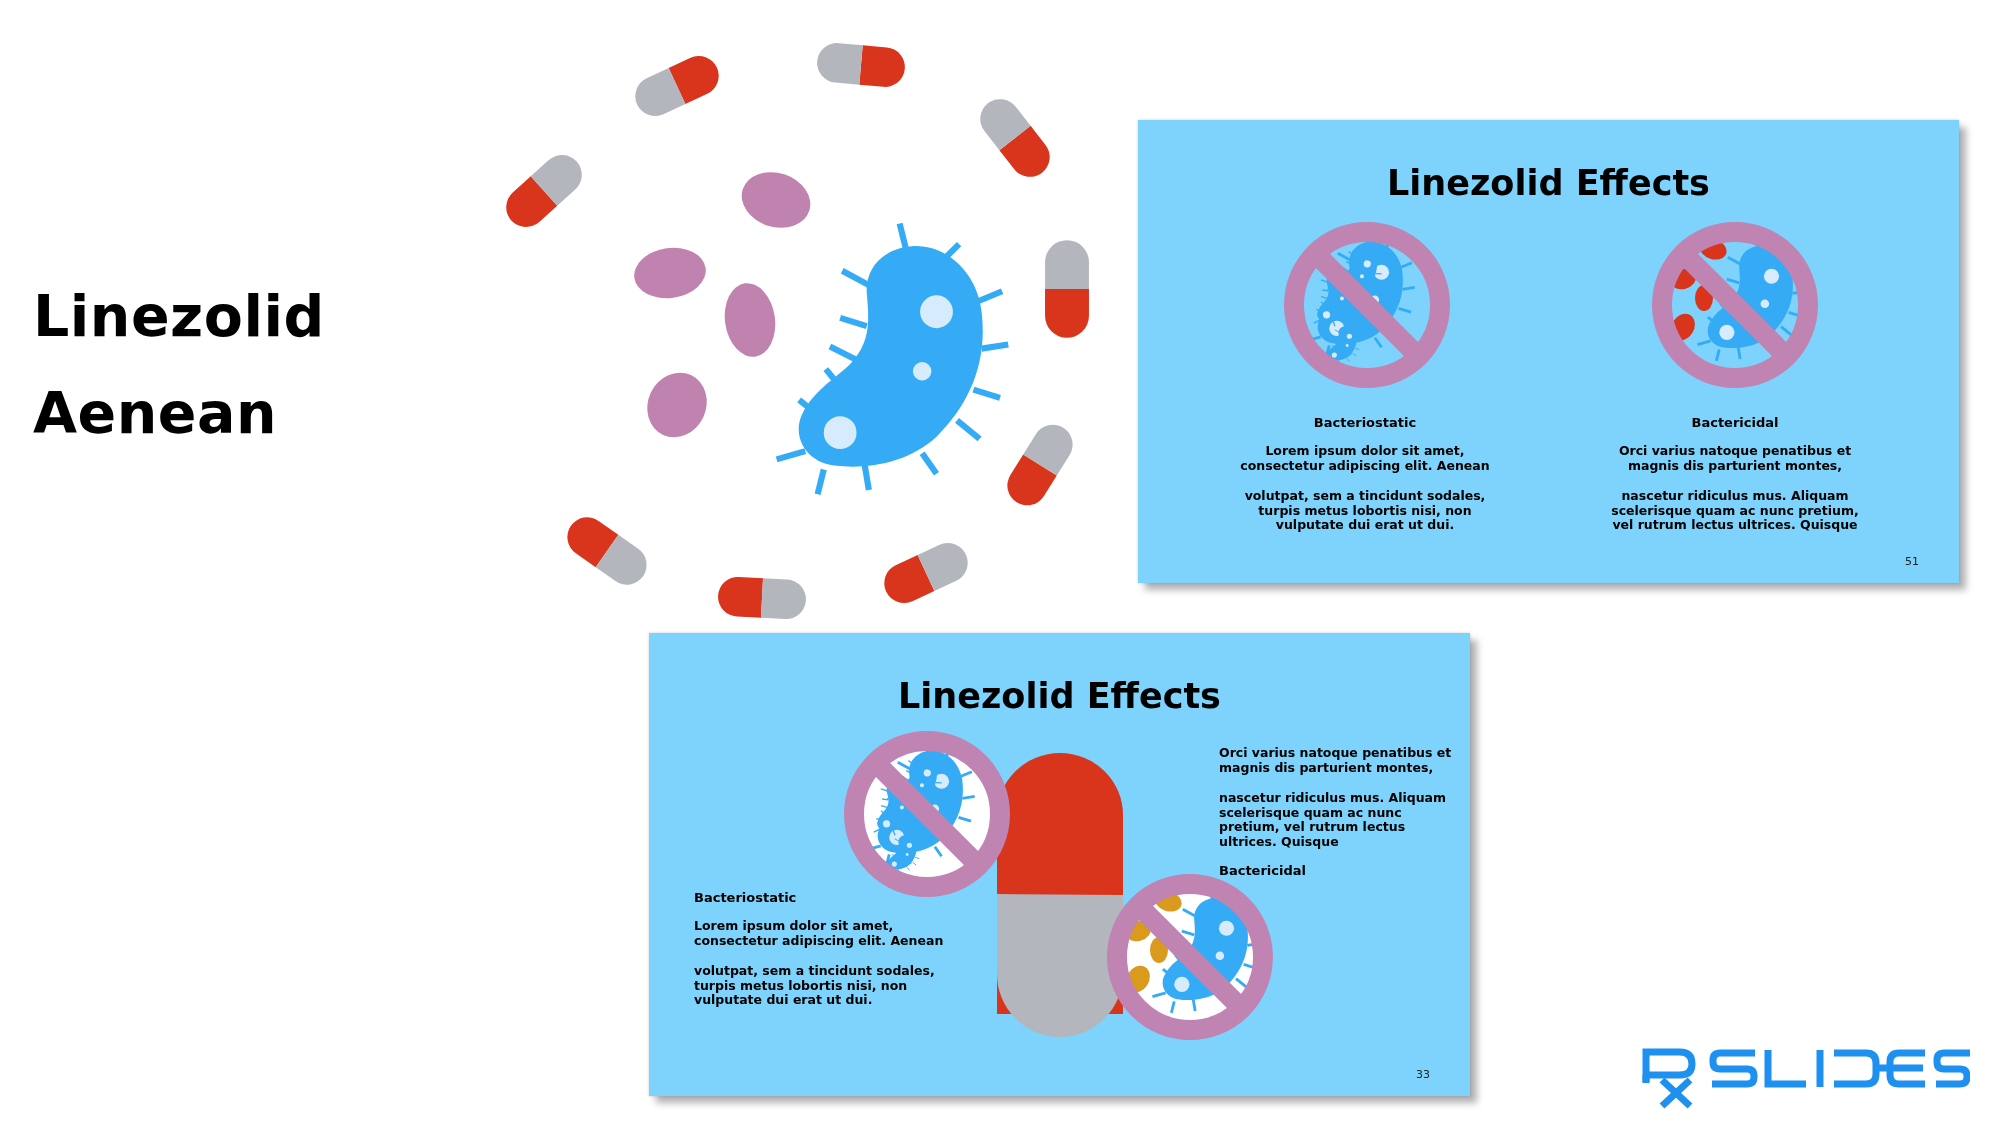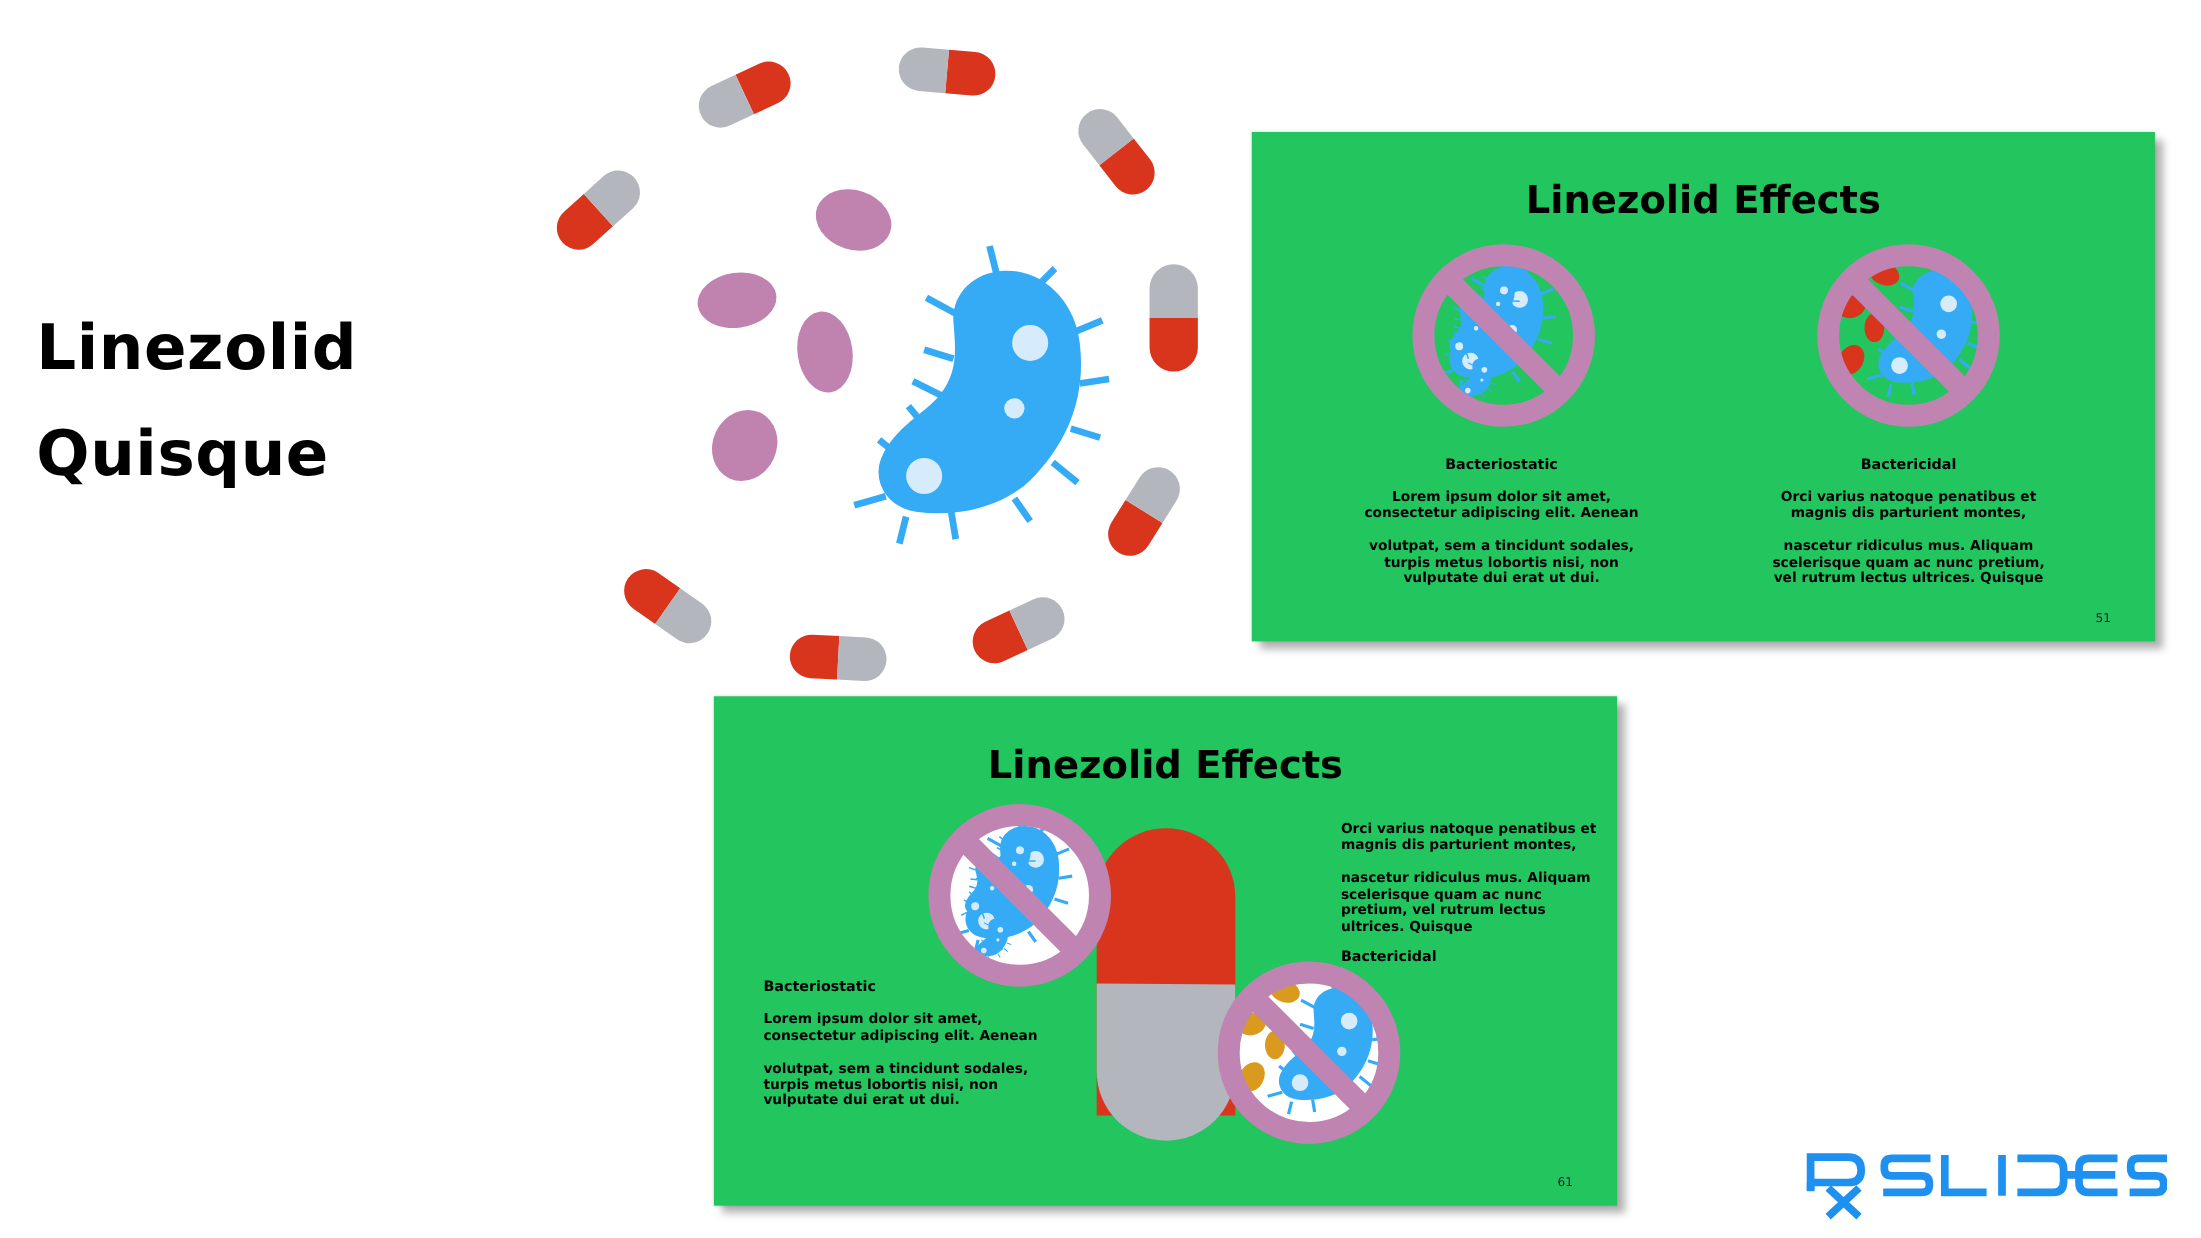--- a/index.html
+++ b/index.html
@@ -3,21 +3,21 @@
 <meta charset="utf-8">
 <style>
   html, body { margin: 0; padding: 0; background: #ffffff; }
   body { width: 2001px; height: 1125px; position: relative; overflow: hidden; font-family: "DejaVu Sans", sans-serif; color: #000; }
   .abs { position: absolute; }
 
   .main-title { left: 33px; top: 268px; font-family: "DejaVu Sans", sans-serif; font-weight: bold; font-size: 57px; line-height: 97px; letter-spacing: 0.5px; color: #000; margin: 0; }
 
   .hero { left: 0; top: 0; width: 1120px; height: 630px; }
 
-  .slide { position: absolute; width: 821px; height: 463px; background: #22c55e; box-shadow: 0 0 3px rgba(0,0,0,0.18), 7px 7px 7px rgba(0,0,0,0.30); }
+  .slide { position: absolute; width: 821px; height: 463px; background: #7dd3fc; box-shadow: 0 0 3px rgba(0,0,0,0.18), 7px 7px 7px rgba(0,0,0,0.30); }
   .slide-1 { left: 1138px; top: 120px; }
   .slide-2 { left: 649px; top: 633px; }
 
   .slide-title { position: absolute; left: 0; width: 100%; text-align: center; font-weight: bold; font-size: 35px; line-height: 40px; margin: 0; }
   .slide-1 .slide-title { top: 43px; }
   .slide-2 .slide-title { top: 43px; }
 
   .col-heading { font-weight: bold; font-size: 13px; line-height: 20px; margin: 0; }
   .body-p { font-size: 12.5px; line-height: 14.5px; margin: 0; font-weight: bold; }
   .body-p + .body-p { margin-top: 16px; }
@@ -73,21 +73,21 @@
       <path d="M0,-18 L-22,-18 A18,18 0 0 0 -22,18 L0,18 Z" fill="#b3b6bd"></path>
     </g>
     <clipPath id="banclip">
         <circle cx="0" cy="0" r="66"></circle>
       </clipPath>
   </defs>
 </svg>
 
 <h1 class="abs main-title">
   <span>Linezolid</span><br>
-  <span>Quisque</span>
+  <span>Aenean</span>
 </h1>
 
 <svg class="abs hero" viewBox="0 0 1120 630" width="1120" height="630">
 
   <g transform="translate(544,191) rotate(138)">
       <use href="#capsule" transform="scale(1.1)"></use>
     </g>
   <g transform="translate(677,86) rotate(-25)">
       <use href="#capsule" transform="scale(1.1)"></use>
     </g>
@@ -223,21 +223,21 @@
     <p class="body-p">Lorem ipsum dolor sit amet, consectetur adipiscing elit. Aenean</p>
     <p class="body-p">volutpat, sem a tincidunt sodales, turpis metus lobortis nisi, non vulputate dui erat ut dui.</p>
   </div>
 
   <div class="s2-right">
     <p class="body-p">Orci varius natoque penatibus et magnis dis parturient montes,</p>
     <p class="body-p">nascetur ridiculus mus. Aliquam scelerisque quam ac nunc pretium, vel rutrum lectus ultrices. Quisque</p>
     <h3 class="col-heading">Bactericidal</h3>
   </div>
 
-  <div class="page-num">61</div>
+  <div class="page-num">33</div>
 </div>
 
 <svg class="logo" viewBox="0 0 330 70" width="330" height="70">
   <g fill="none" stroke="#1e90f0" stroke-width="7" stroke-linejoin="miter">
 
     <path d="M6,40 L6,10 L40,10 Q52,10 52,22 Q52,33 40,33 L8,33"></path>
     <path d="M6,33 L6,41"></path>
 
     <path d="M22,38 L50,64 M50,38 L22,64"></path>
 

